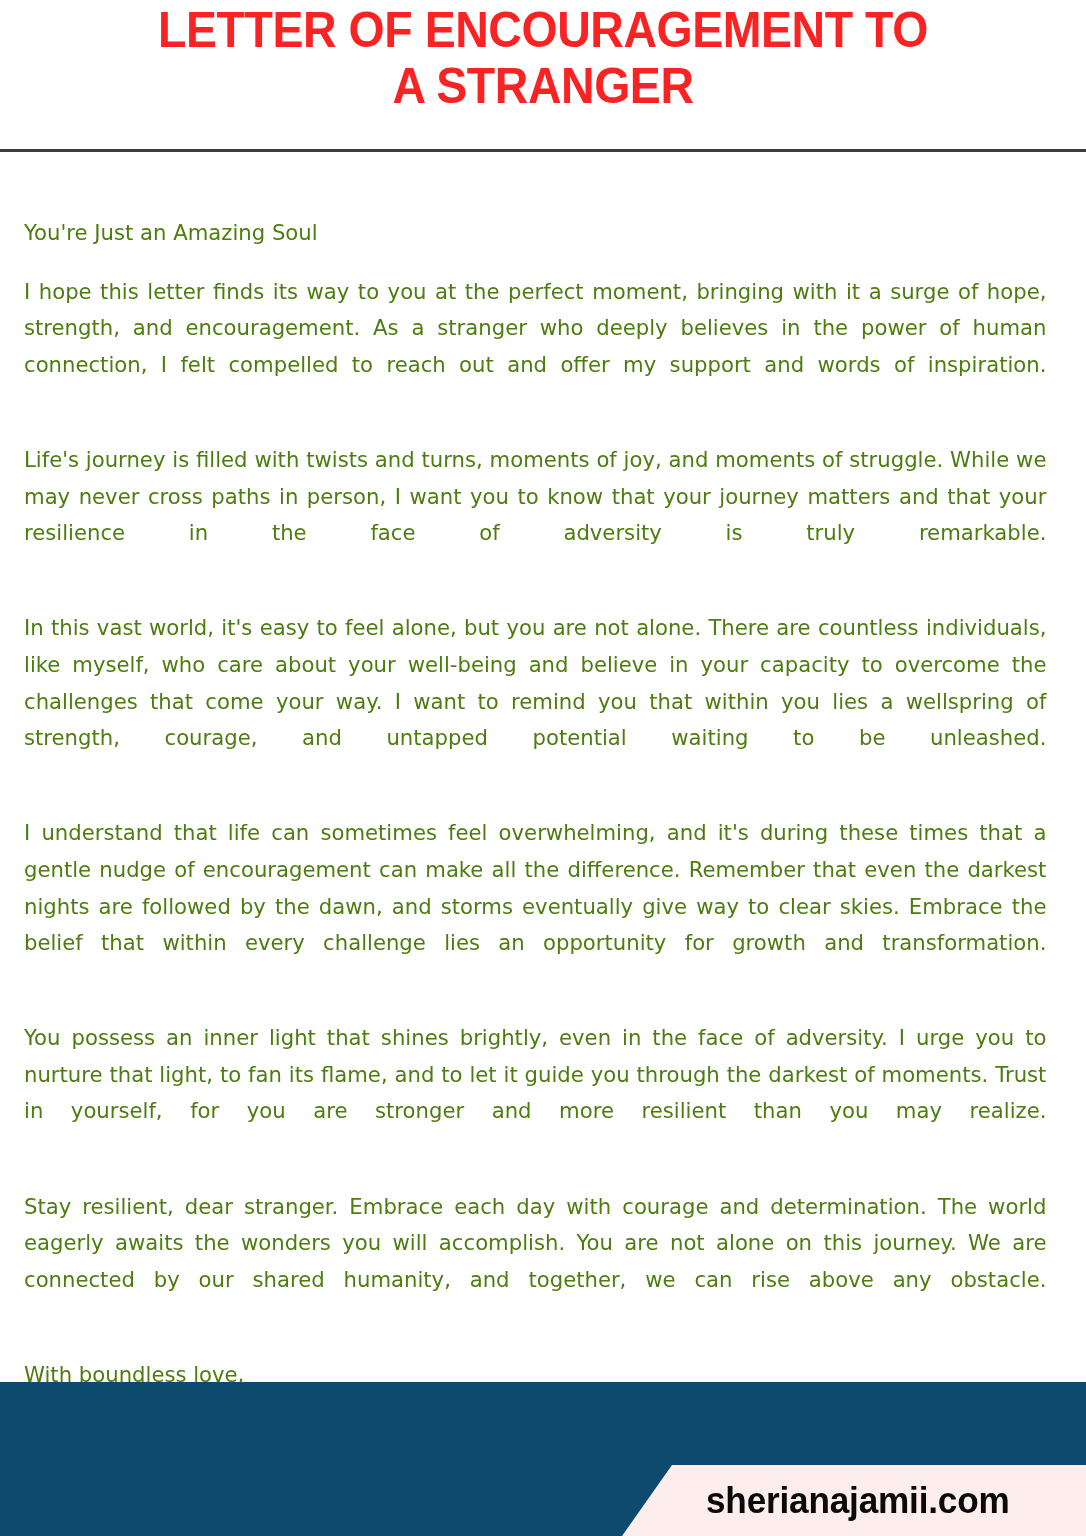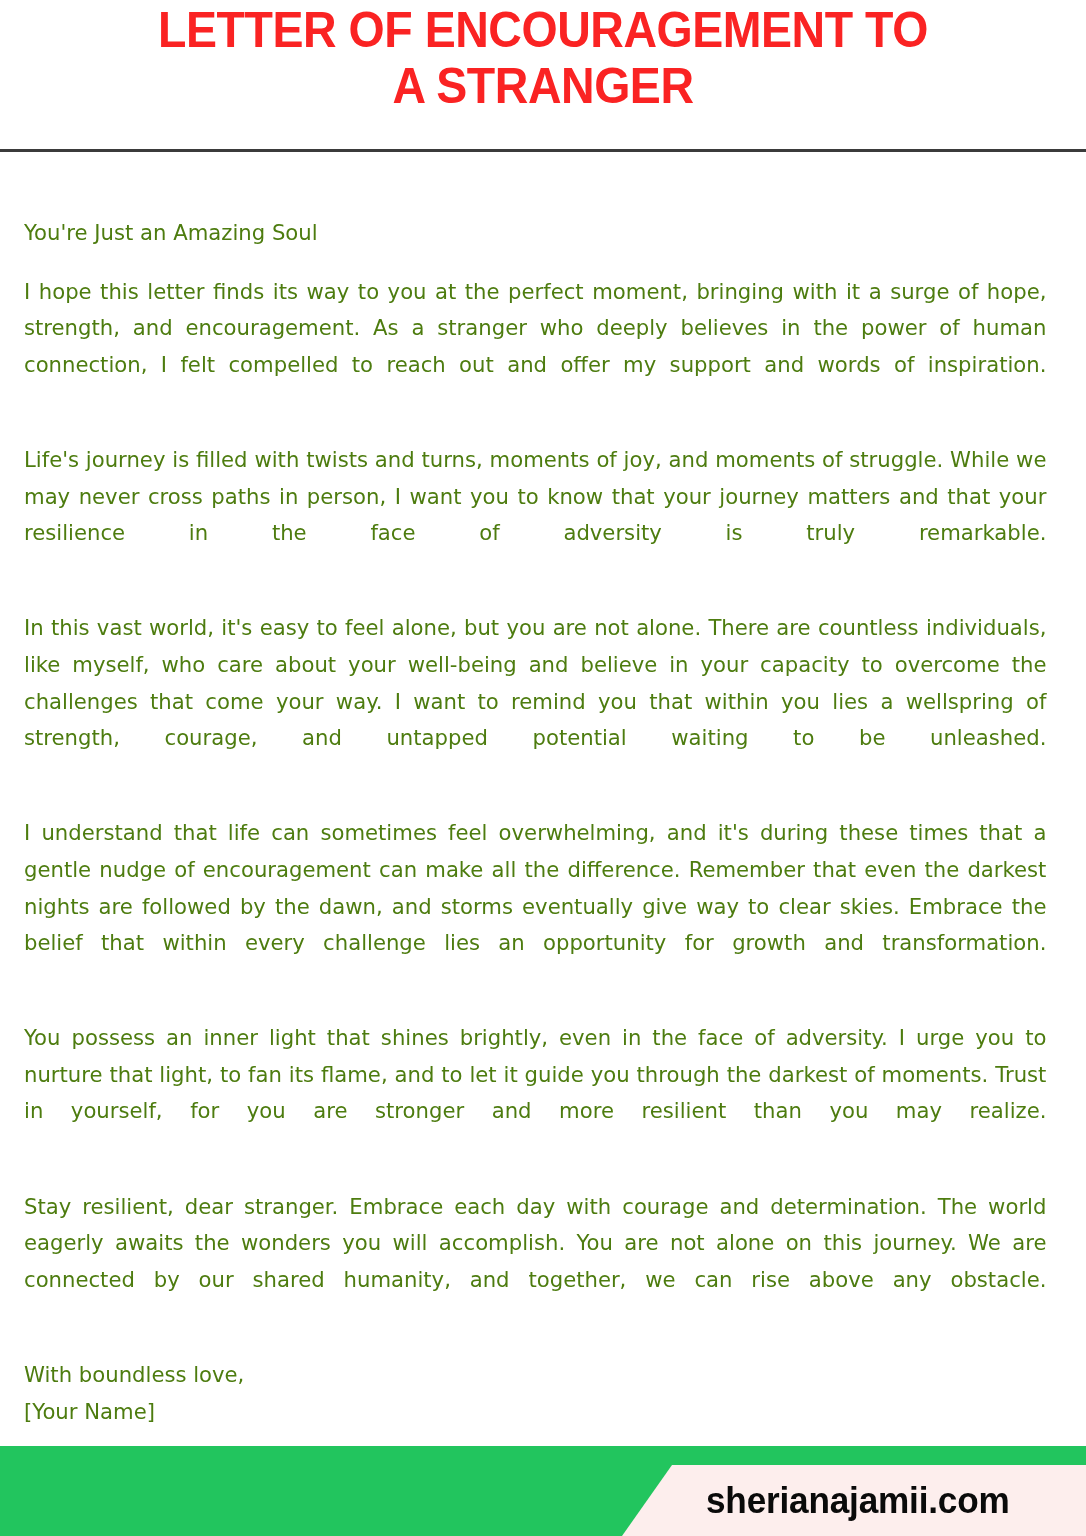--- a/index.html
+++ b/index.html
@@ -92,22 +92,22 @@
   .letter-body p.closing:after {
     content: none;
   }
 
   
   .footer {
     position: absolute;
     left: 0;
     right: 0;
     bottom: 0;
-    height: 90px;
-    background: #22c55e;
+    height: 154px;
+    background: #0c4a6e;
     overflow: hidden;
   }
   .footer-tag {
     position: absolute;
     right: 0;
     bottom: 0;
     height: 71px;
     width: 464px;
     background: #fdeeed;
     clip-path: polygon(50px 0, 100% 0, 100% 100%, 0 100%);

